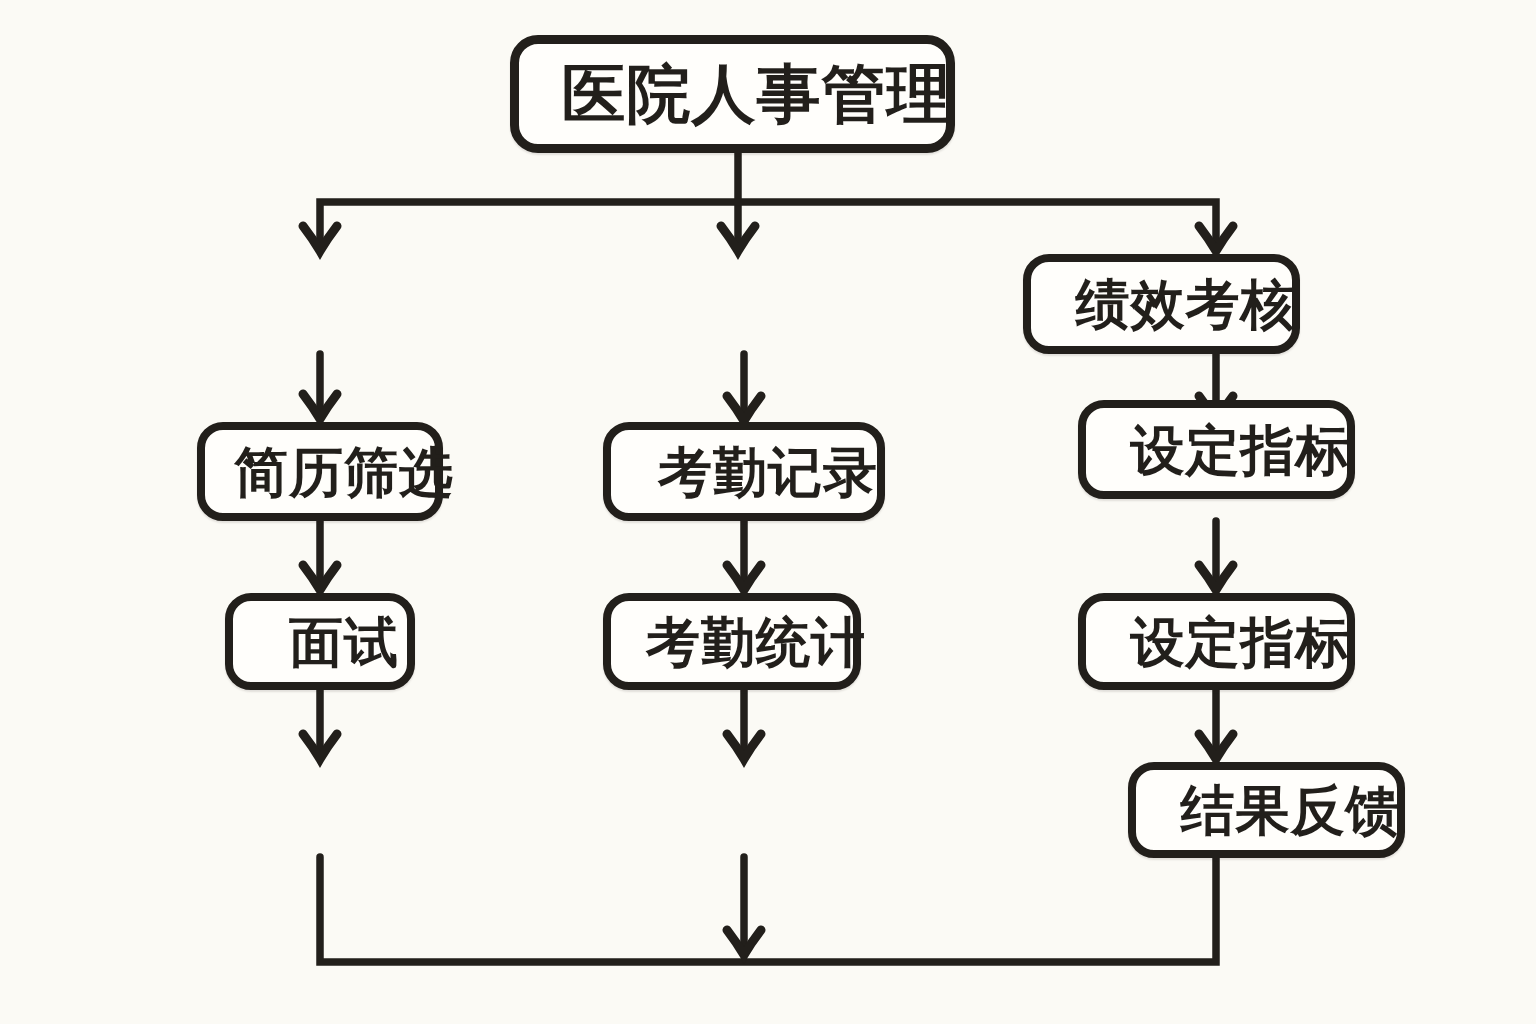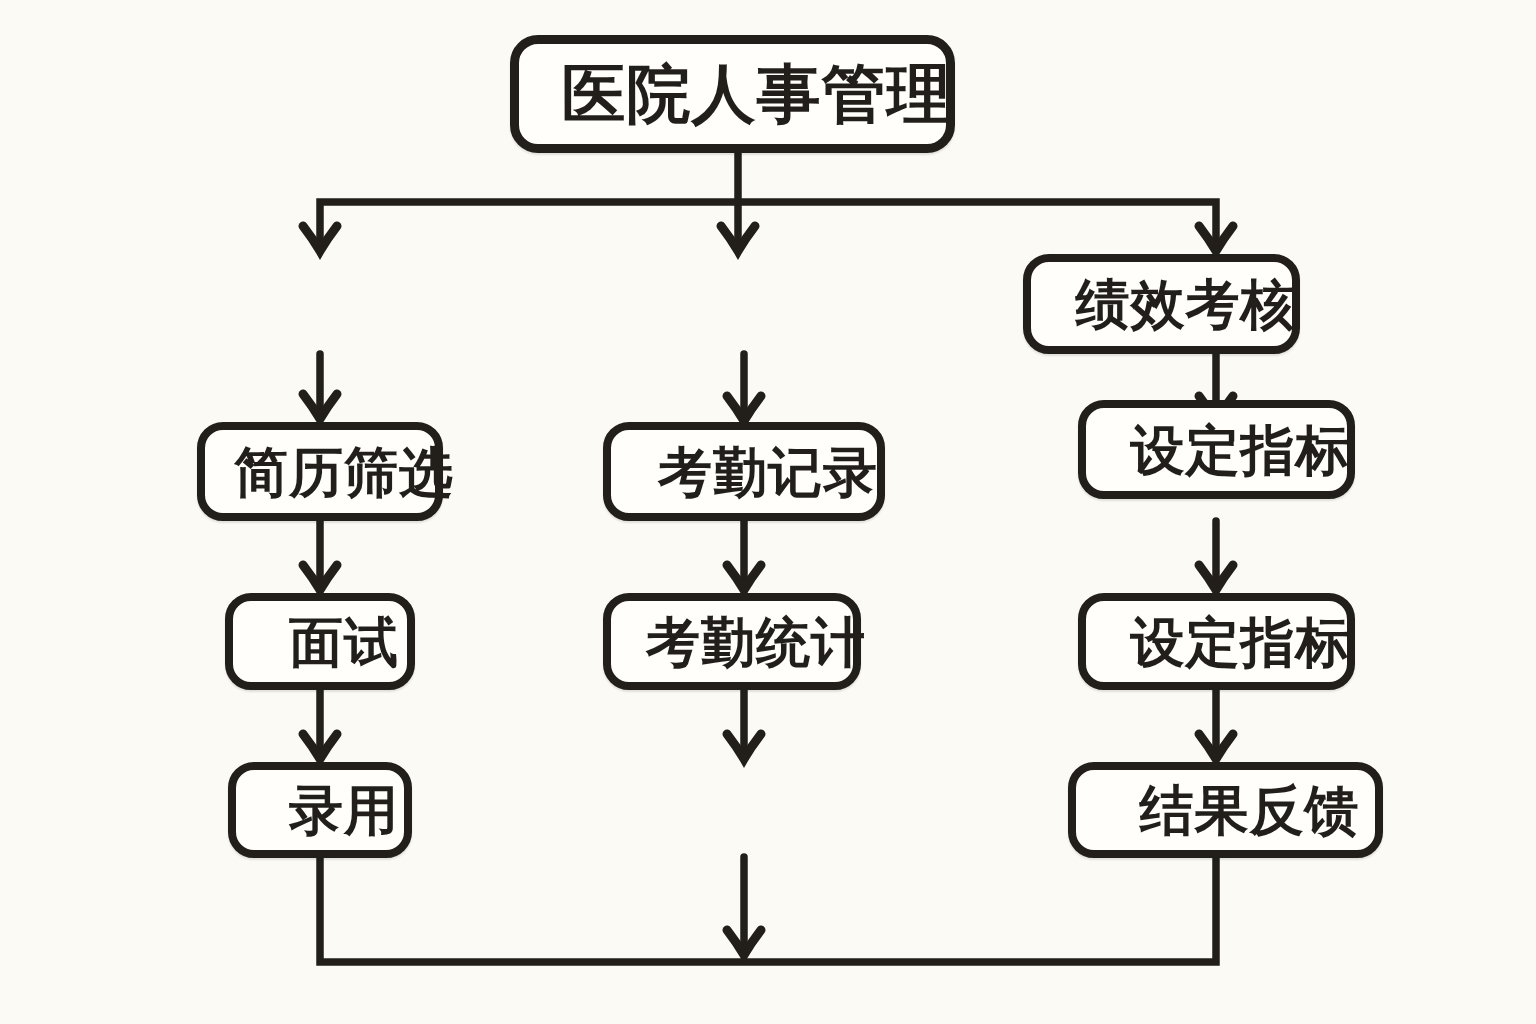--- a/index.html
+++ b/index.html
@@ -87,23 +87,22 @@
 
     <path d="M320,857 L320,962 L1216,962 L1216,857"></path>
     <path d="M744,857 L744,948"></path>
     <path stroke-width="9" d="M727,930 Q737,943 744,955 Q751,943 761,930"></path>
   </svg>
 
   <div class="node root" style="left:510px; top:35px; width:445px; height:118px">医院人事管理</div>
 
   <div class="node" style="left:197px; top:422px; width:246px; height:99px">简历筛选</div>
   <div class="node" style="left:225px; top:593px; width:190px; height:97px">面试</div>
-  <div class="node" style="left:228px; top:762px; width:184px; height:96px">录用</div>
 
   <div class="node" style="left:603px; top:422px; width:282px; height:99px">考勤记录</div>
   <div class="node" style="left:603px; top:593px; width:258px; height:97px">考勤统计</div>
 
   <div class="node" style="left:1023px; top:254px; width:277px; height:100px">绩效考核</div>
   <div class="node" style="left:1078px; top:400px; width:277px; height:99px">设定指标</div>
   <div class="node" style="left:1078px; top:593px; width:277px; height:97px">设定指标</div>
-  <div class="node" style="left:1068px; top:762px; width:315px; height:96px">结果反馈</div>
+  <div class="node" style="left:1128px; top:762px; width:277px; height:96px">结果反馈</div>
 
 </div>
 
 </body></html>

